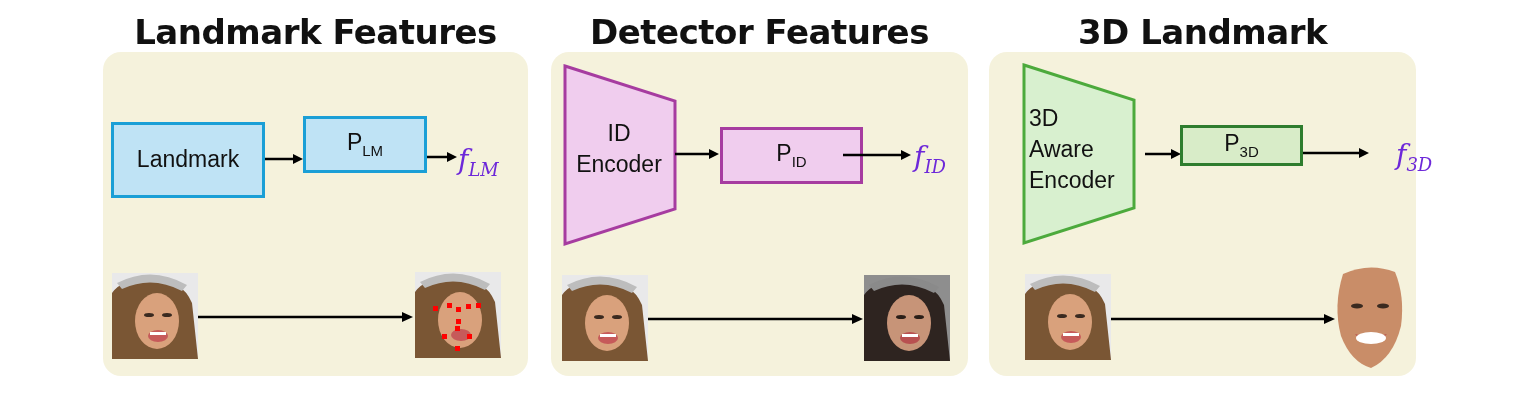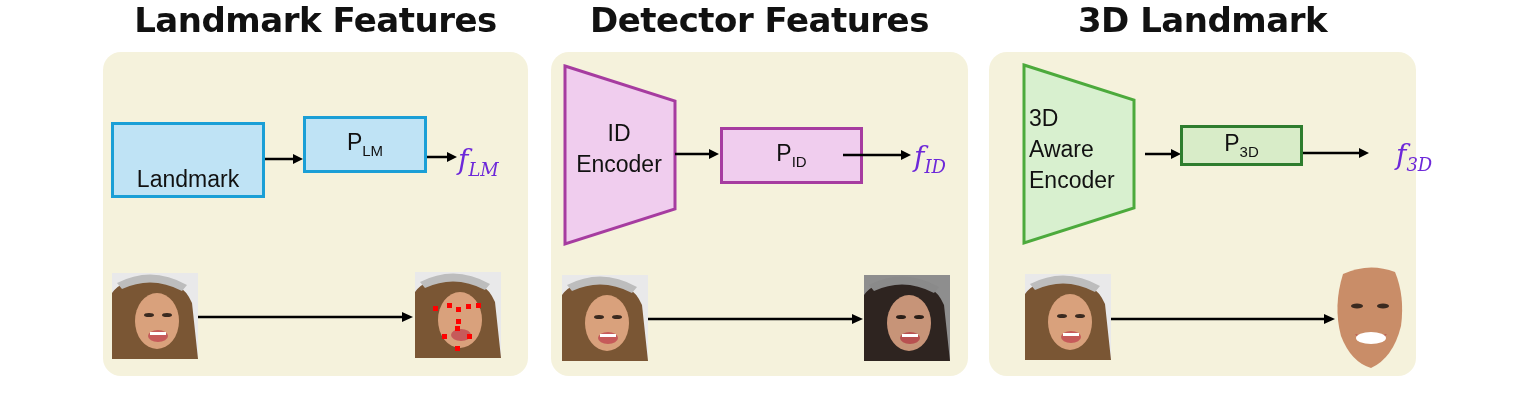--- a/index.html
+++ b/index.html
@@ -1,33 +1,33 @@
 <!DOCTYPE html>
 <html><head>
 <meta charset="utf-8">
 <style>
   html,body{margin:0;padding:0;background:#ffffff;}
   body{width:1517px;height:415px;position:relative;overflow:hidden;font-family:"Liberation Sans",sans-serif;}
-  .title{position:absolute;top:0;font-family:"DejaVu Sans",sans-serif;font-weight:bold;font-size:34px;color:#111;text-align:center;letter-spacing:-0.5px;}
+  .title{position:absolute;top:12px;font-family:"DejaVu Sans",sans-serif;font-weight:bold;font-size:34px;color:#111;text-align:center;letter-spacing:-0.5px;}
   .panel{position:absolute;top:52px;height:324px;background:#f5f2dc;border-radius:18px;}
   .box{position:absolute;box-sizing:border-box;display:flex;align-items:center;justify-content:center;text-align:center;font-size:23px;color:#111;line-height:1.3;}
   .sub{font-size:15px;vertical-align:-6px;}
   .fvar{position:absolute;font-family:"DejaVu Serif",serif;font-style:italic;font-size:28px;color:#6d28d9;}
   .fvar .s{font-size:18px;vertical-align:-7px;}
   svg{position:absolute;overflow:visible;}
   .enc-label{position:absolute;font-size:23px;color:#111;line-height:1.35;}
   .face{position:absolute;width:86px;height:86px;overflow:hidden;}
 </style>
 </head>
 <body>
 
 <div class="title" style="left:103px;width:425px;">Landmark Features</div>
 <div class="panel" style="left:103px;width:425px;"></div>
 
-<div class="box" style="left:111px;top:122px;width:154px;height:76px;background:#bfe3f5;border:3px solid #1a9fd6;align-items:flex-end;">
+<div class="box" style="left:111px;top:122px;width:154px;height:76px;background:#bfe3f5;border:3px solid #1a9fd6;">
   <div>
     <div>Landmark</div>
   </div>
 </div>
 <svg style="left:265px;top:150px;" width="40" height="20">
   <line x1="0" y1="9" x2="30" y2="9" stroke="#000" stroke-width="2.5"></line>
     <polygon points="28,4 38,9 28,14" fill="#000"></polygon>
 </svg>
 <div class="box" style="left:303px;top:116px;width:124px;height:57px;background:#bfe3f5;border:3px solid #1a9fd6;">
   <span><span>P</span><span class="sub">LM</span></span>

